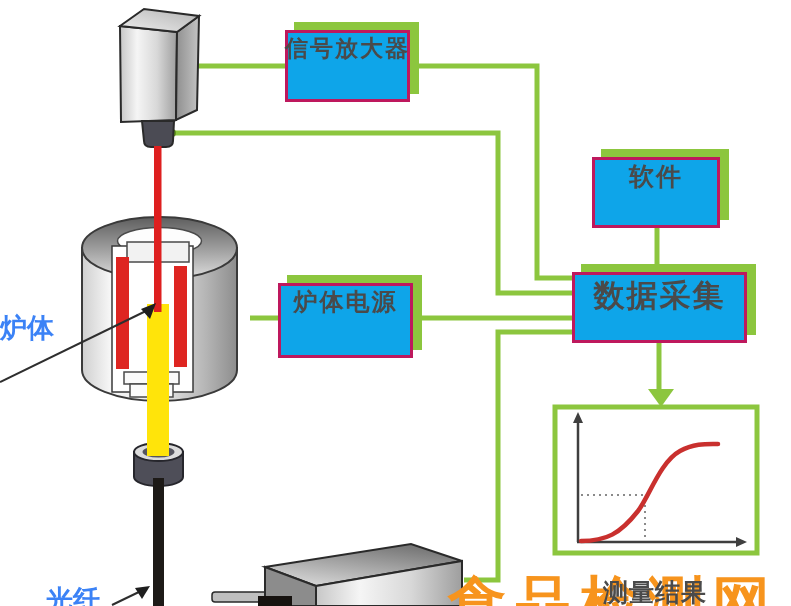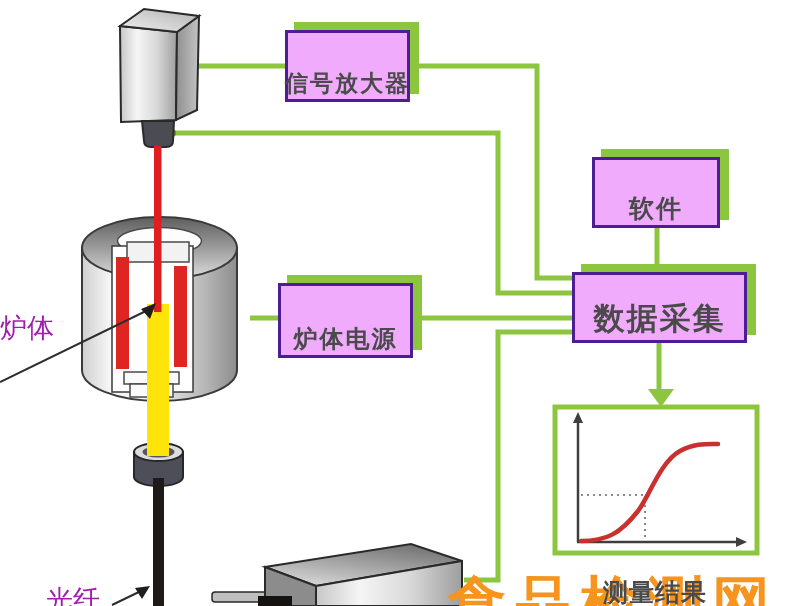--- a/index.html
+++ b/index.html
@@ -2,27 +2,27 @@
 <html><head>
 <meta charset="utf-8">
 <style>
   html,body{margin:0;padding:0;}
   .stage{
     position:relative;width:791px;height:606px;overflow:hidden;background:#ffffff;
     font-family:"DejaVu Sans","Liberation Sans",sans-serif;
   }
   .stage svg{position:absolute;left:0;top:0;z-index:1;}
   .gbox{
-    position:absolute;box-sizing:border-box;background:#f0abfc;
-    border:3px solid #4c1d95;box-shadow:9px -8px 0 0 #8cc63e;
-    display:flex;align-items:flex-end;justify-content:center;
+    position:absolute;box-sizing:border-box;background:#0ea5e9;
+    border:3px solid #be185d;box-shadow:9px -8px 0 0 #8cc63e;
+    display:flex;align-items:flex-start;justify-content:center;
     color:#4a4a4a;font-weight:600;letter-spacing:2px;z-index:3;
     white-space:nowrap;
   }
-  .freelabel{position:absolute;color:#a21caf;font-weight:400;z-index:4;white-space:nowrap;}
+  .freelabel{position:absolute;color:#3b82f6;font-weight:700;z-index:4;white-space:nowrap;}
   .watermark{
     position:absolute;left:448px;top:574px;z-index:2;
     color:#f7941d;font-size:58px;font-weight:bold;letter-spacing:8px;
     white-space:nowrap;line-height:1;
   }
   .result-label{position:absolute;left:603px;top:576px;font-size:25px;color:#4a4a4a;
     font-weight:600;letter-spacing:1px;z-index:3;}
 </style>
 </head>
 <body>

